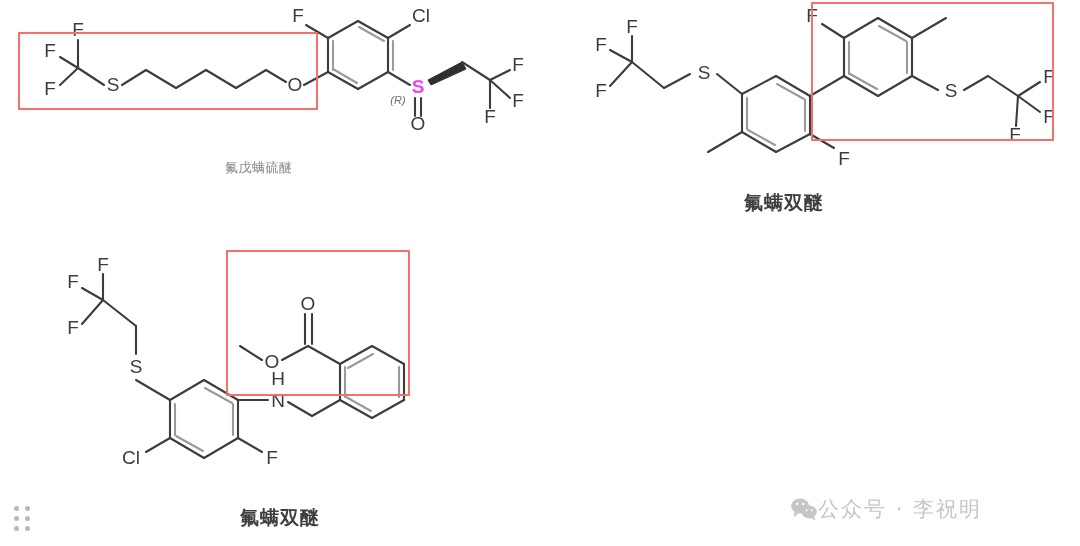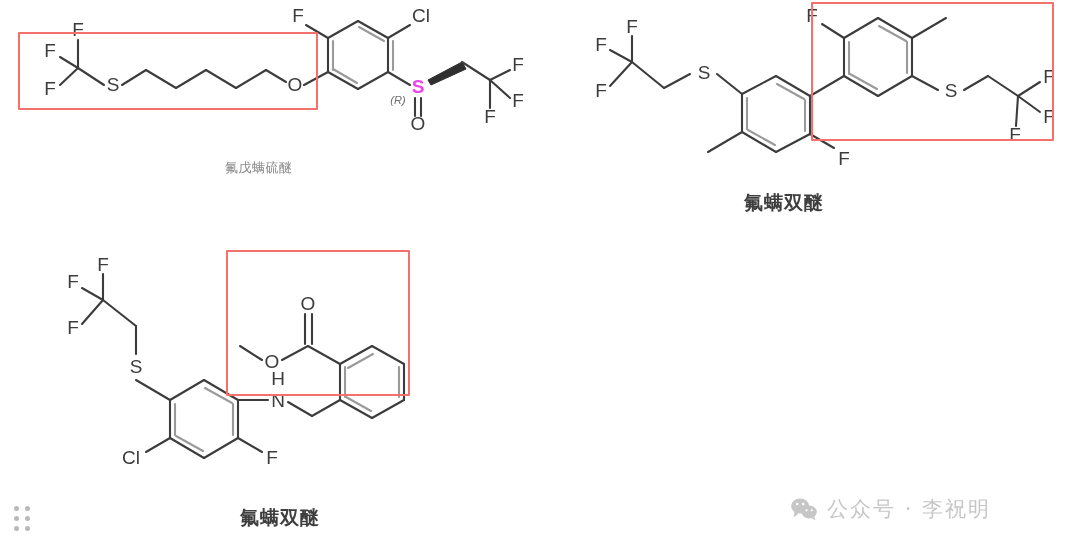--- a/index.html
+++ b/index.html
@@ -49,21 +49,20 @@
     border-radius: 1px;
     box-sizing: border-box;
     background: transparent;
     pointer-events: none;
   }
   
   .watermark {
     position: absolute;
     display: flex;
     align-items: center;
-    gap: 9px;
     color: #c6c6c6;
     font-size: 21px;
     letter-spacing: 2px;
     white-space: nowrap;
     font-family: "DejaVu Sans", "Liberation Sans", sans-serif;
   }
   .wm-icon { width: 28px; height: 24px; display:block; }
   
   .drag-dots {
     position: absolute;

